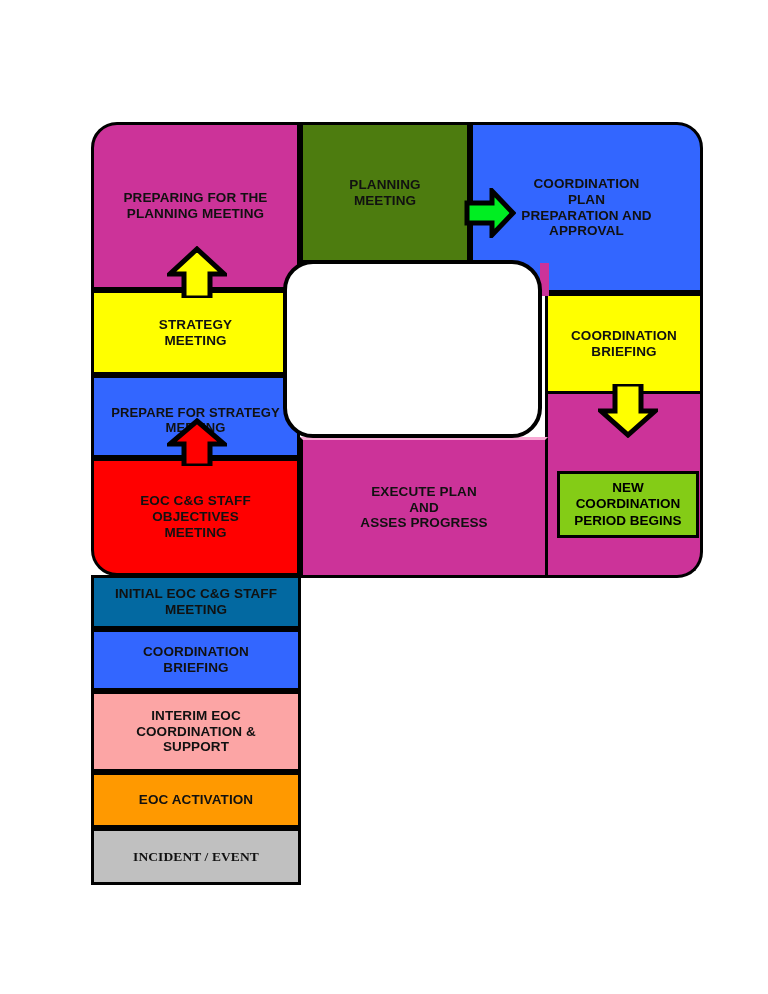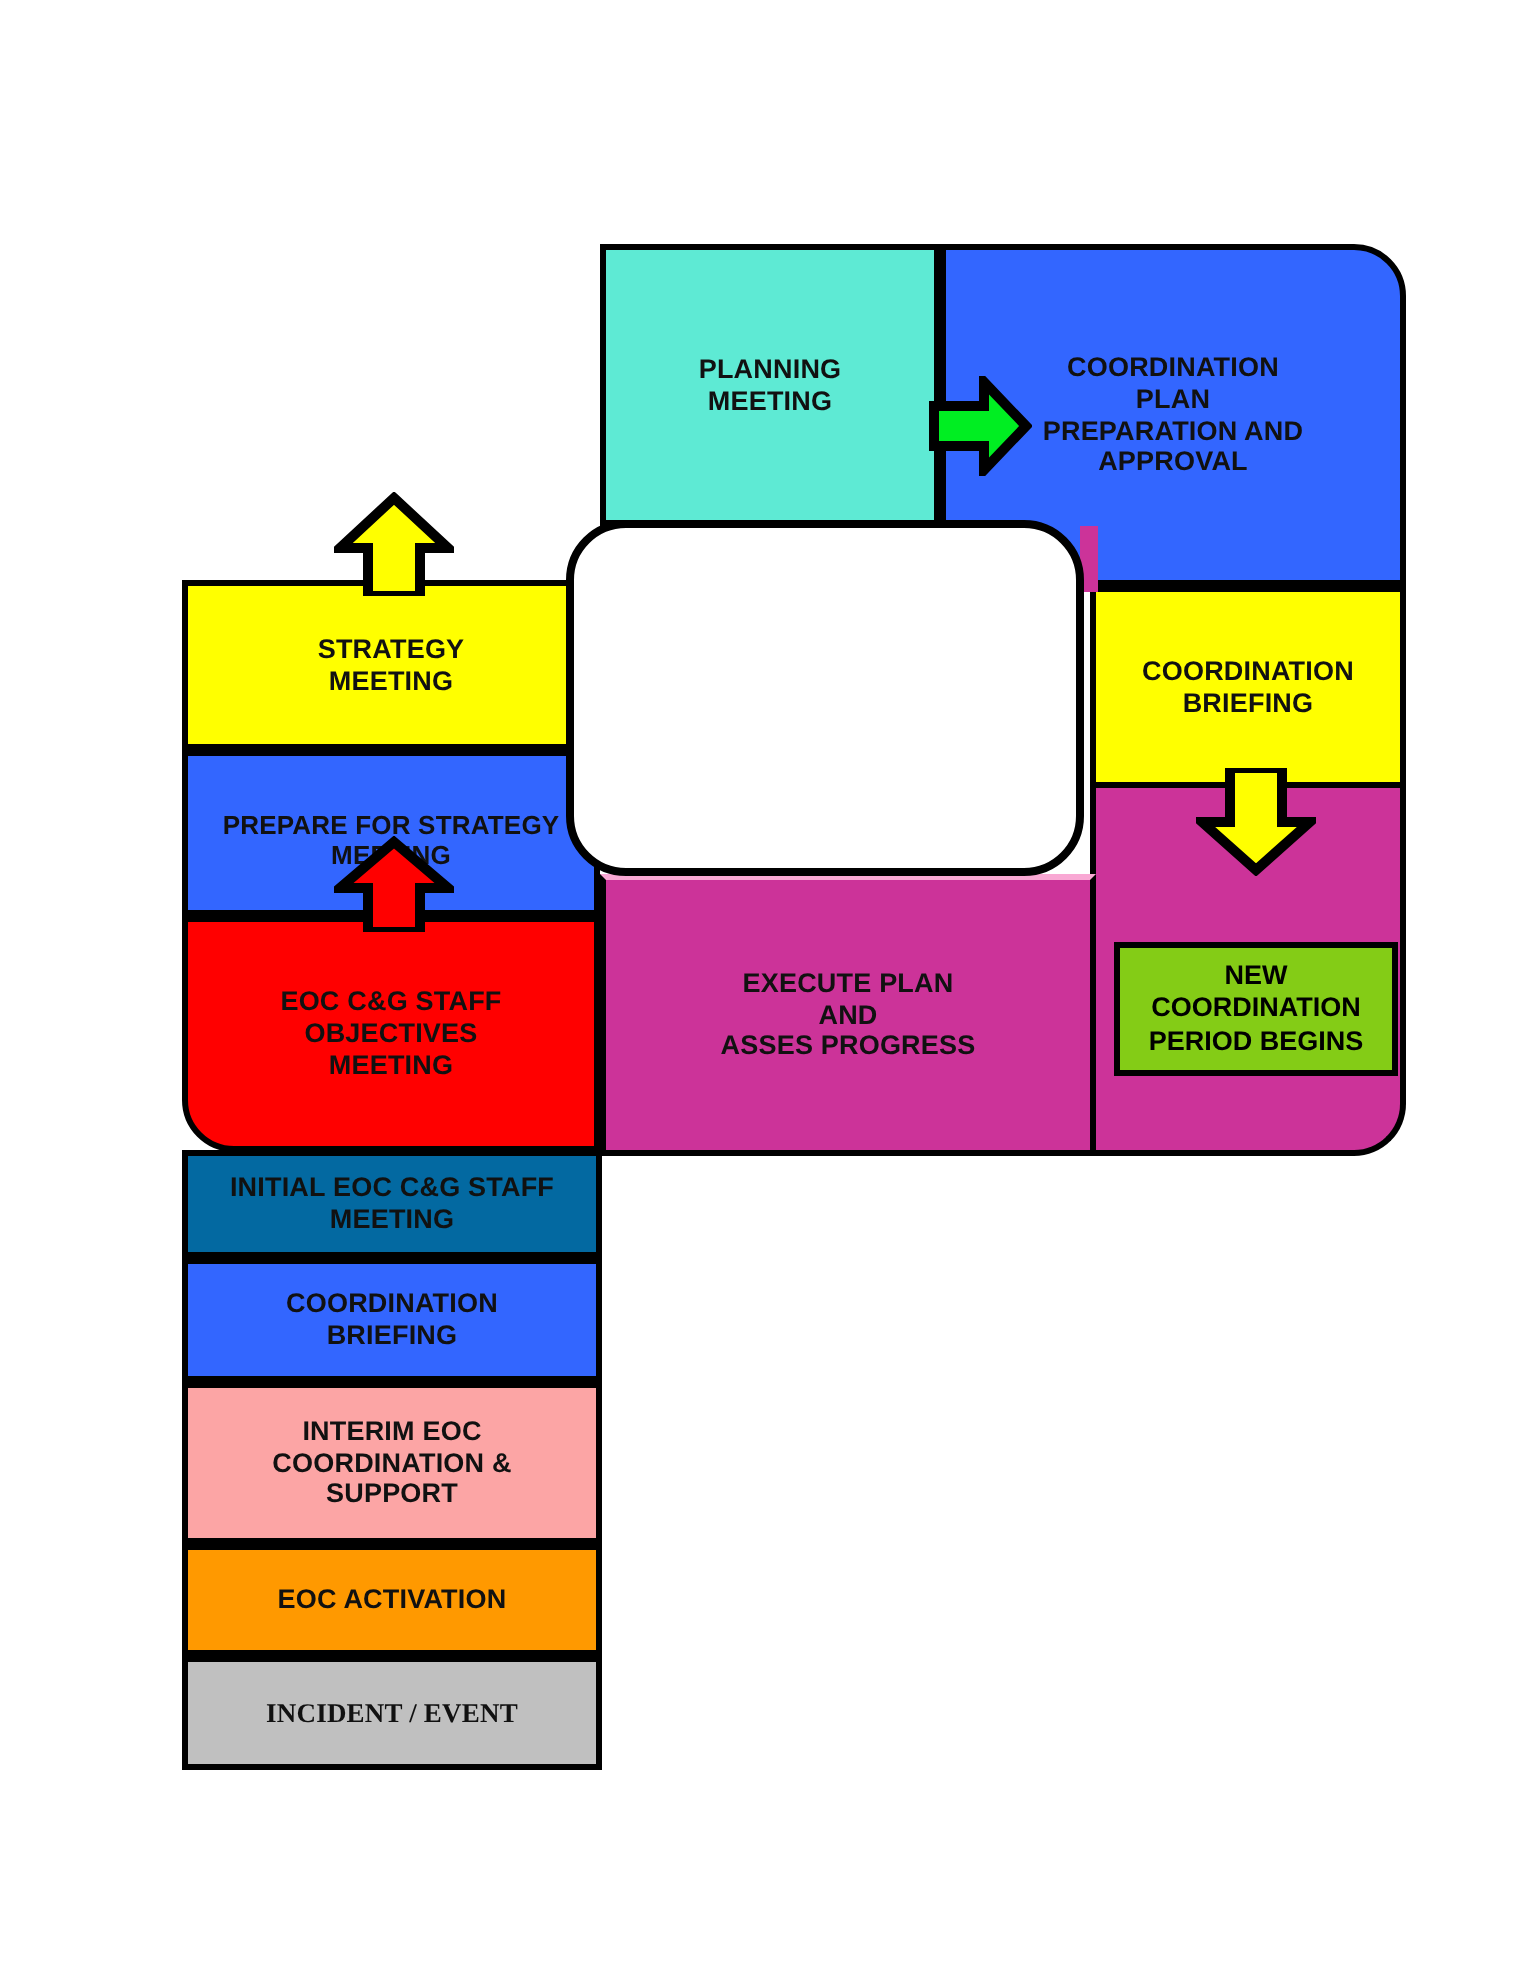--- a/index.html
+++ b/index.html
@@ -75,22 +75,26 @@
     color: #000000;
     white-space: pre-line;
     z-index: 50;
   }
 </style>
 </head>
 <body>
 
 <div id="canvas">
 
+  <div class="node rtl lg" id="n-top-left" style="left:91px; top:122px; width:209px; height:168px; background:#CC3399;">
+    <span>PREPARING FOR THE
+PLANNING MEETING</span>
+  </div>
 
-  <div class="node lg" id="n-top-center" style="left:300px; top:122px; width:170px; height:141px; background:#5eead4;">
+  <div class="node lg" id="n-top-center" style="left:300px; top:122px; width:170px; height:141px; background:#4d7c0f;">
     <span>PLANNING
 MEETING</span>
   </div>
 
   <div class="node rtr lg" id="n-top-right" style="left:470px; top:122px; width:233px; height:171px; background:#3366FF;">
     <span>COORDINATION
 PLAN
 PREPARATION AND
 APPROVAL</span>
   </div>

